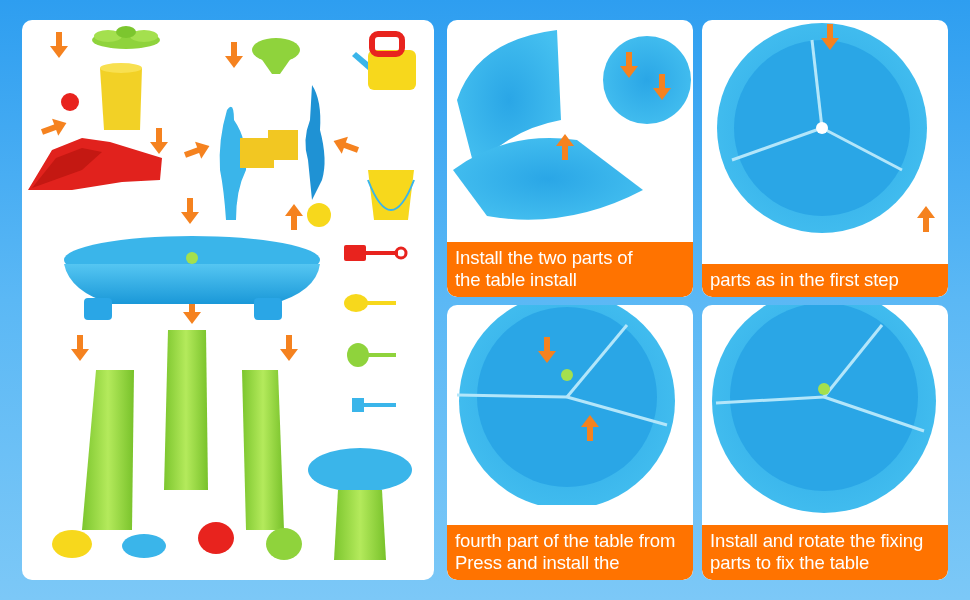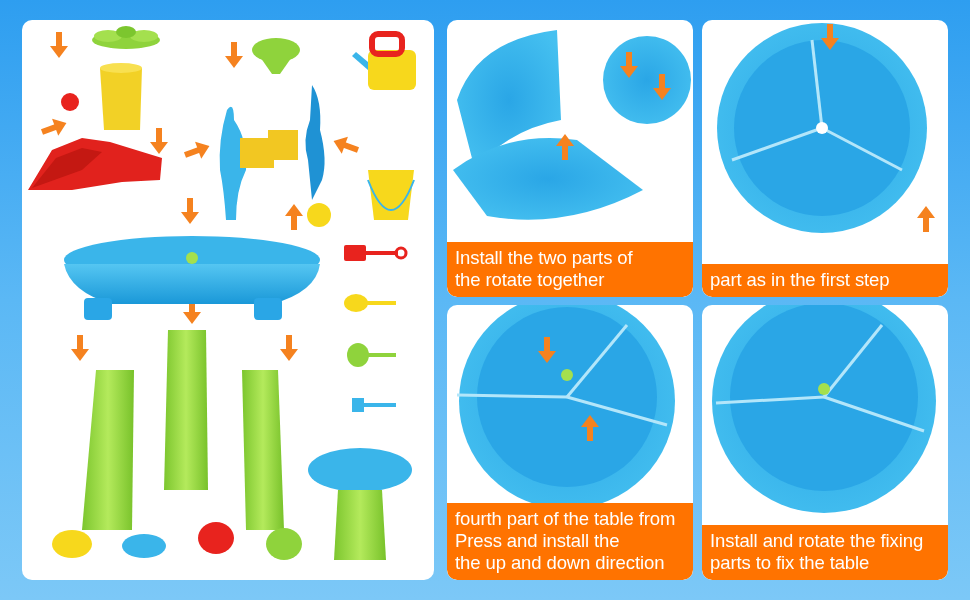--- a/index.html
+++ b/index.html
@@ -159,41 +159,41 @@
     <g>
       <use href="#arrDown" x="182" y="32"></use>
       <use href="#arrDown" x="215" y="54"></use>
       <g transform="translate(118,140) rotate(180)">
           <use href="#arrDown"></use>
         </g>
     </g>
   </svg>
   <div class="caption">
     <span class="ln">Install the two parts of</span>
-    <span class="ln">the rotate together</span>
+    <span class="ln">the table install</span>
   </div>
 </div>
 
 <div class="panel step s2">
   <svg class="abs" style="left:0;top:0" width="246" height="220" viewBox="0 0 246 220">
     <circle cx="120" cy="108" r="105" fill="url(#bowlG)"></circle>
     <circle cx="120" cy="108" r="88" fill="#2aa6e6"></circle>
     <path d="M120 108 L110 20" stroke="#b3e6fa" stroke-width="3"></path>
     <path d="M120 108 L200 150" stroke="#b3e6fa" stroke-width="3"></path>
     <path d="M120 108 L30 140" stroke="#b3e6fa" stroke-width="3"></path>
     <circle cx="120" cy="108" r="6" fill="#fff"></circle>
     <g>
       <use href="#arrDown" x="128" y="4"></use>
       <g transform="translate(224,212) rotate(180)">
           <use href="#arrDown"></use>
         </g>
     </g>
   </svg>
   <div class="caption">
-    <span class="ln">part as in the first step</span>
+    <span class="ln">parts as in the first step</span>
   </div>
 </div>
 
 <div class="panel step s3">
   <svg class="abs" style="left:0;top:0" width="246" height="200" viewBox="0 0 246 200">
     <circle cx="120" cy="96" r="108" fill="url(#bowlG)"></circle>
     <circle cx="120" cy="92" r="90" fill="#2aa6e6"></circle>
     <path d="M120 92 L180 20" stroke="#b3e6fa" stroke-width="3"></path>
     <path d="M120 92 L220 120" stroke="#b3e6fa" stroke-width="3"></path>
     <path d="M120 92 L10 90" stroke="#b3e6fa" stroke-width="3"></path>
@@ -201,21 +201,20 @@
     <g>
       <use href="#arrDown" x="100" y="32"></use>
       <g transform="translate(143,136) rotate(180)">
           <use href="#arrDown"></use>
         </g>
     </g>
   </svg>
   <div class="caption">
     <span class="ln">fourth part of the table from</span>
     <span class="ln">Press and install the</span>
-    <span class="ln">the up and down direction</span>
   </div>
 </div>
 
 <div class="panel step s4">
   <svg class="abs" style="left:0;top:0" width="246" height="220" viewBox="0 0 246 220">
     <circle cx="122" cy="96" r="112" fill="url(#bowlG)"></circle>
     <circle cx="122" cy="92" r="94" fill="#2aa6e6"></circle>
     <path d="M122 92 L180 20" stroke="#b3e6fa" stroke-width="3"></path>
     <path d="M122 92 L222 126" stroke="#b3e6fa" stroke-width="3"></path>
     <path d="M122 92 L14 98" stroke="#b3e6fa" stroke-width="3"></path>

